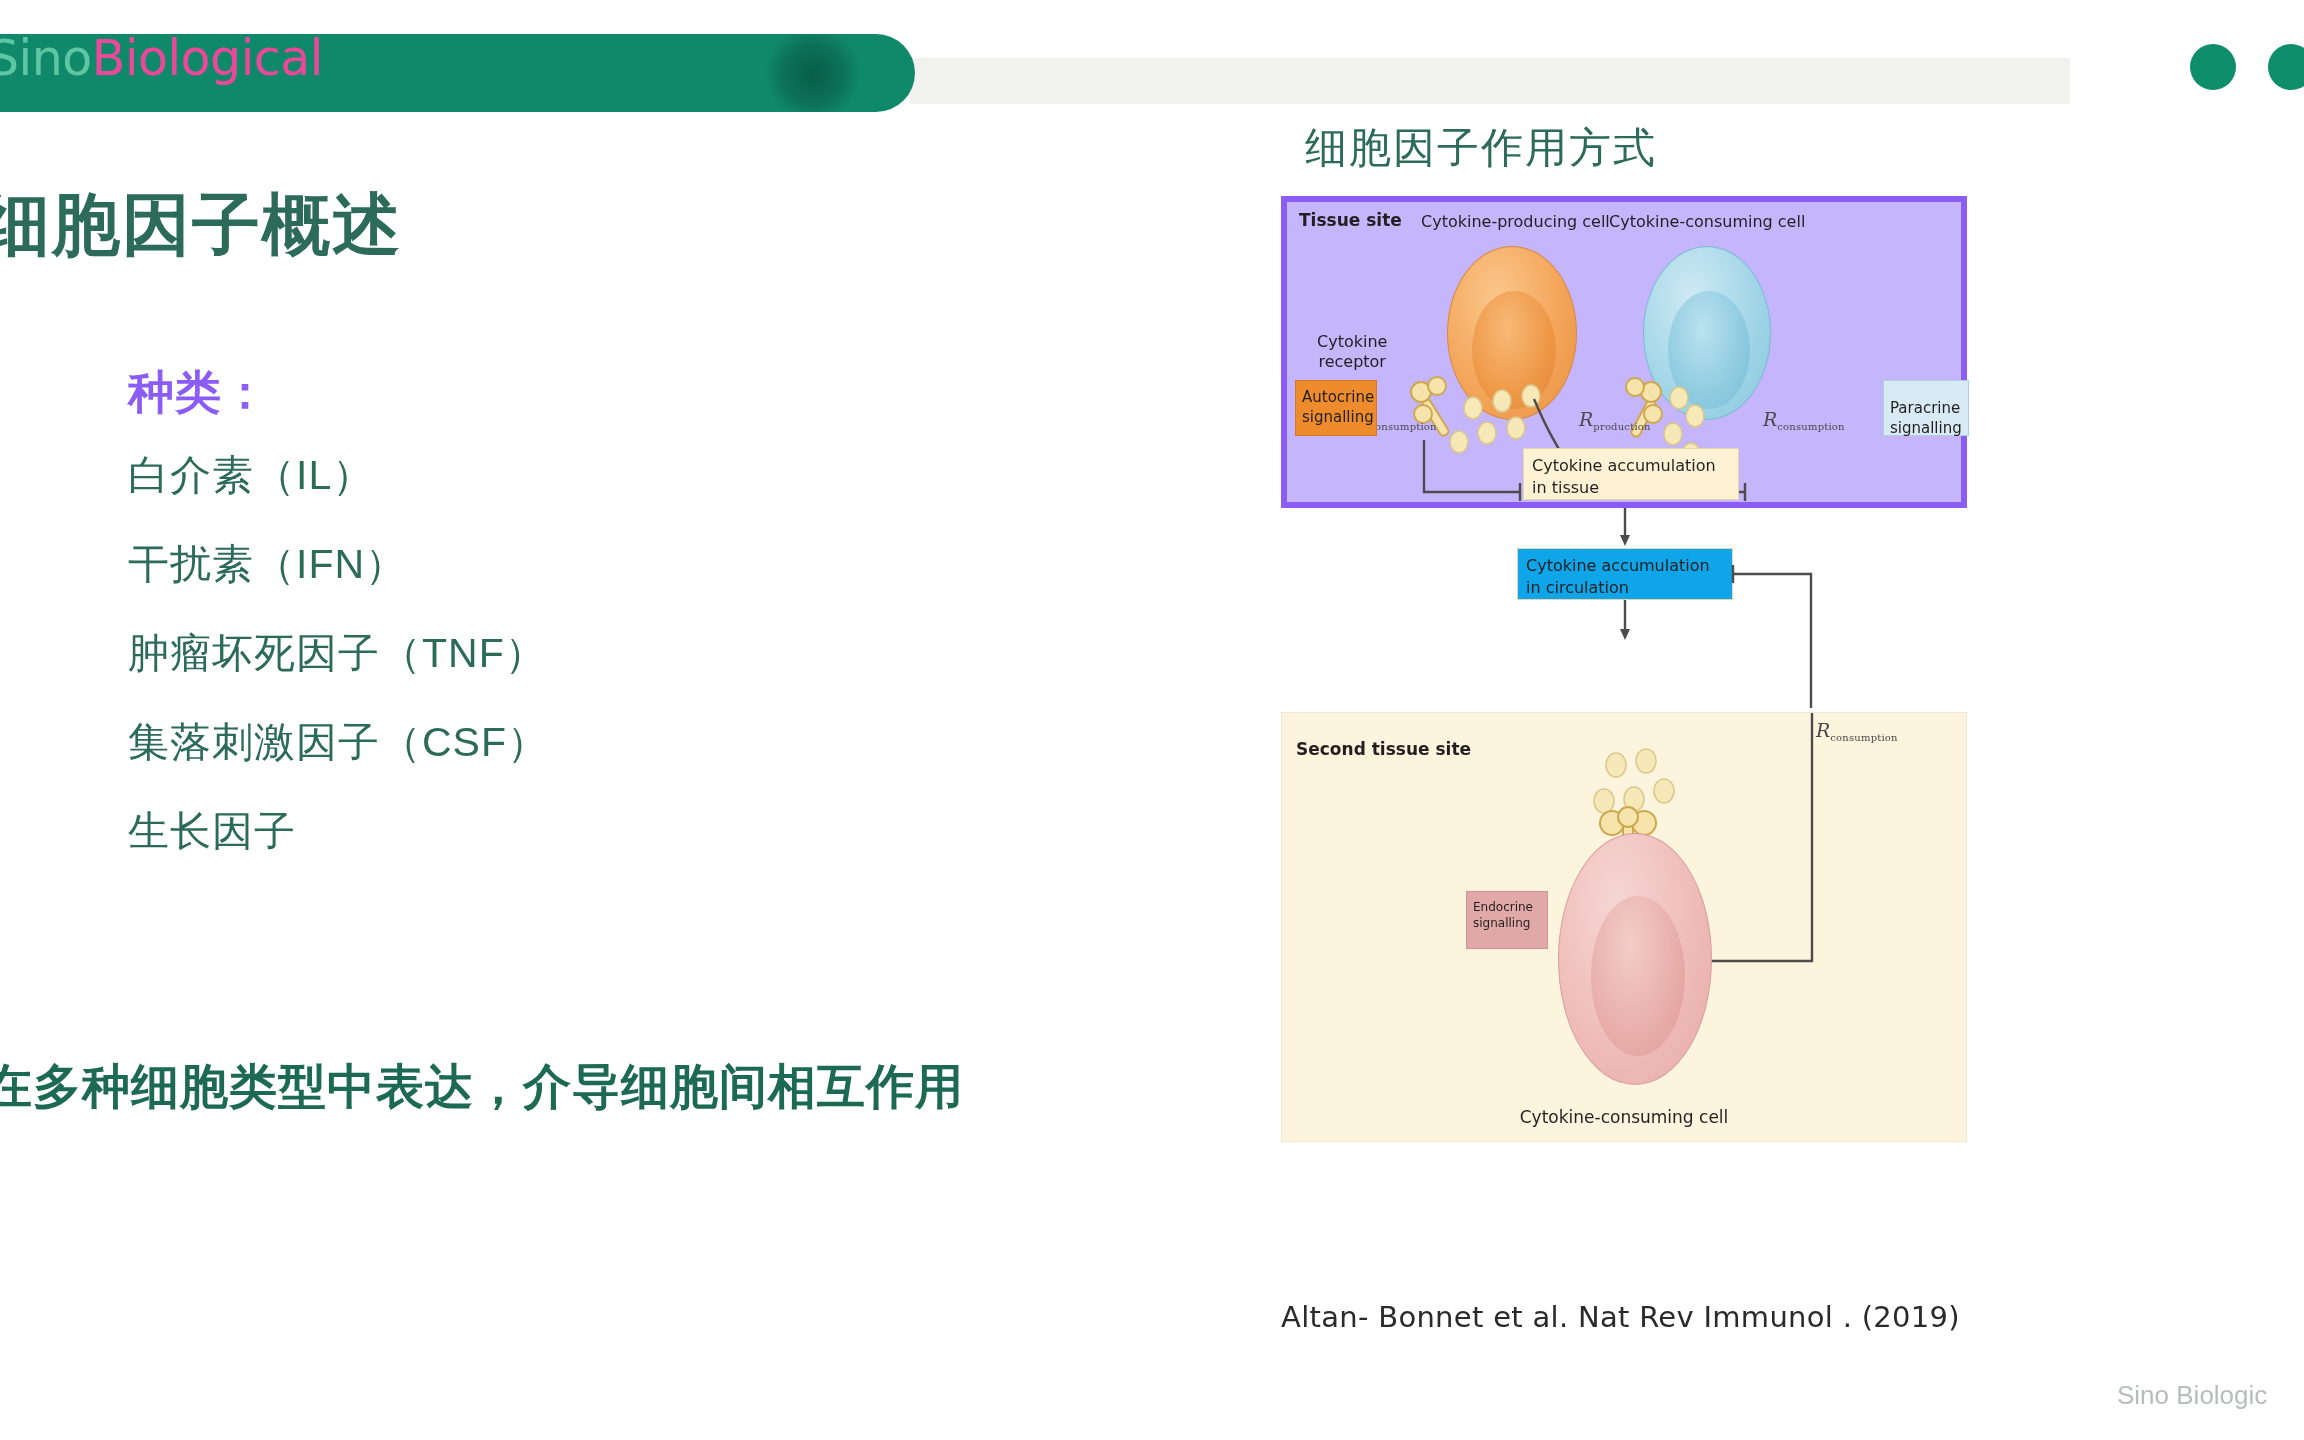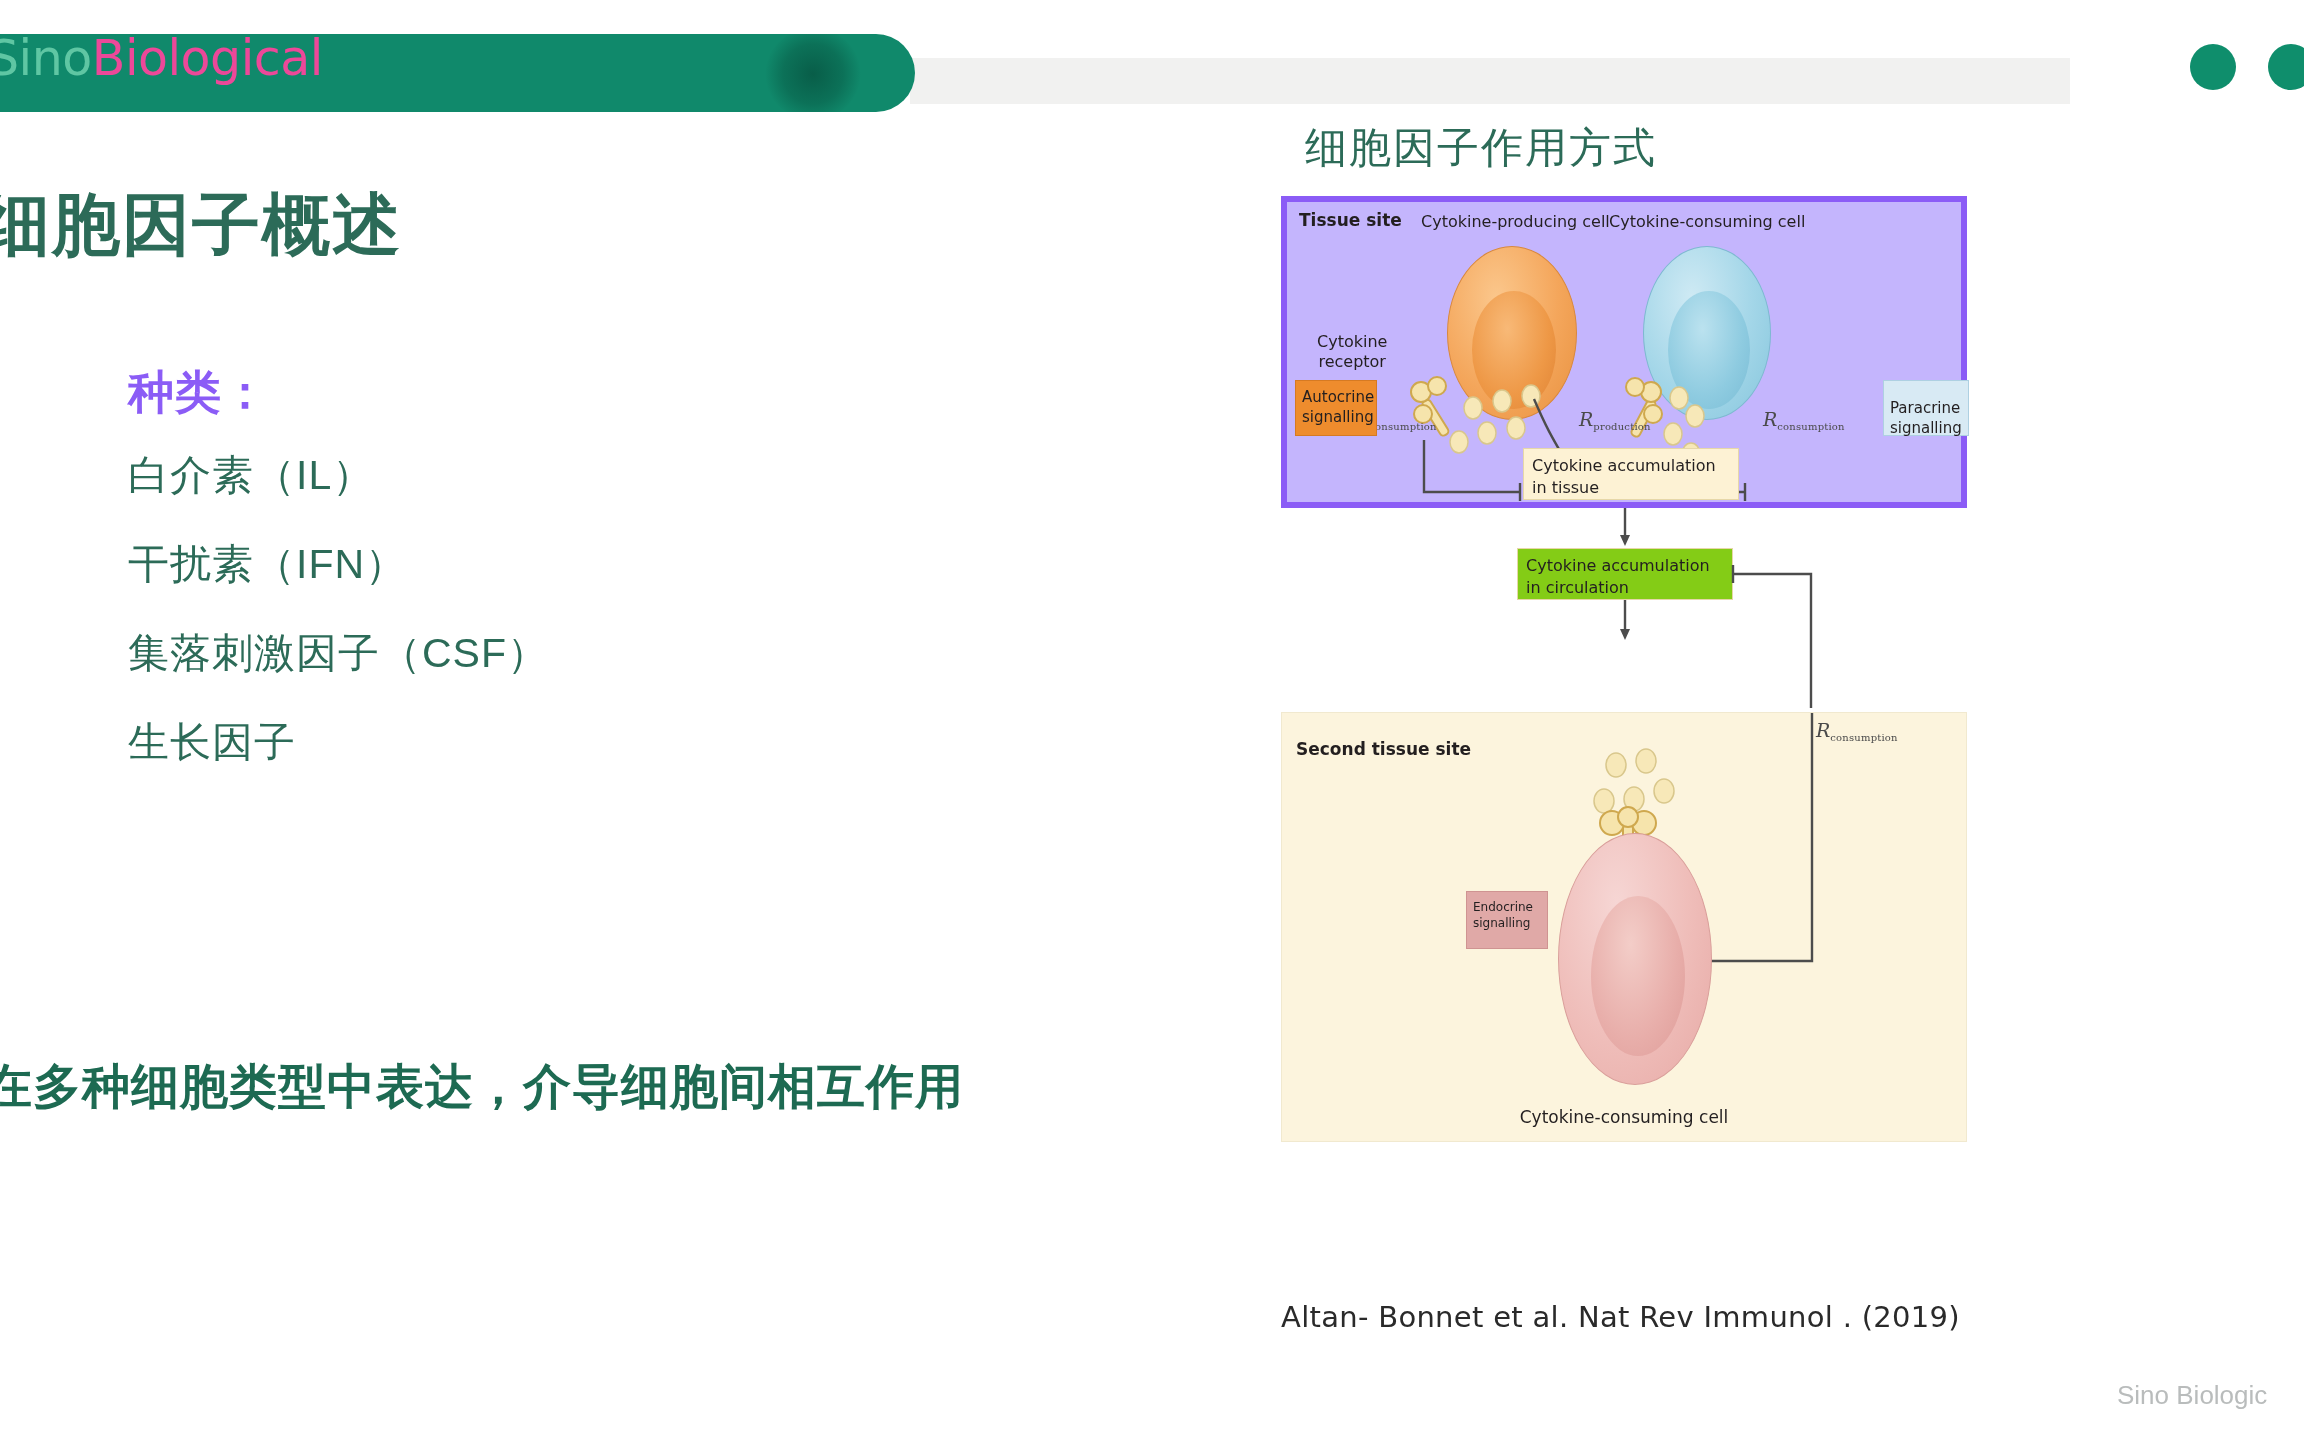--- a/index.html
+++ b/index.html
@@ -112,21 +112,21 @@
   .box{position:absolute;box-sizing:border-box;white-space:nowrap;
     font-family:"DejaVu Sans","Liberation Sans",sans-serif;color:#231f20;}
   .box-auto{left:8px;top:178px;width:82px;height:56px;background:#ee8c2d;border:1px solid #d67a22;
     font-size:15px;line-height:1.3;padding:7px 6px;}
   .box-para{left:596px;top:178px;width:86px;height:56px;background:#d8eaf4;border:1px solid #aed0e2;
     font-size:15px;line-height:1.3;padding:18px 6px;}
   .box-endo{left:184px;top:178px;width:82px;height:58px;background:#e0a9a7;border:1px solid #cf9492;
     font-size:12px;line-height:1.3;padding:8px 6px;}
   .box-accum-t{left:236px;top:246px;width:216px;height:52px;background:#fdf2d4;border:1px solid #e6d7a8;
     font-size:16px;line-height:1.35;padding:6px 8px;white-space:normal;}
-  .box-accum-c{left:236px;top:40px;width:216px;height:52px;background:#84cc16;border:1px solid #e6d7a8;
+  .box-accum-c{left:236px;top:40px;width:216px;height:52px;background:#0ea5e9;border:1px solid #e6d7a8;
     font-size:16px;line-height:1.35;padding:6px 8px;white-space:normal;}
 
   .rlbl{position:absolute;color:#4a4a4a;white-space:nowrap;
     font-family:"DejaVu Serif","DejaVu Sans",serif;}
   .rlbl i{font-style:italic;font-size:19px;}
   .rlbl sub{font-size:10px;letter-spacing:.2px;}
 
   .caption{
     position:absolute;left:1281px;top:1300px;
     font-size:29px;color:#2a2a2a;white-space:nowrap;letter-spacing:.3px;
@@ -156,20 +156,21 @@
   <div class="dot d1"></div>
   <div class="dot d2"></div>
 
   <div class="page-title">细胞因子概述</div>
 
   <div class="kinds-label">种类：</div>
 
   <div class="kind-list">
     <div class="kind-item">白介素（IL）</div>
     <div class="kind-item">干扰素（IFN）</div>
+    <div class="kind-item">肿瘤坏死因子（TNF）</div>
     <div class="kind-item">集落刺激因子（CSF）</div>
     <div class="kind-item">生长因子</div>
   </div>
 
   <div class="summary">在多种细胞类型中表达，介导细胞间相互作用</div>
 
   <div class="fig-heading">细胞因子作用方式</div>
 
   <div class="figure">
 

